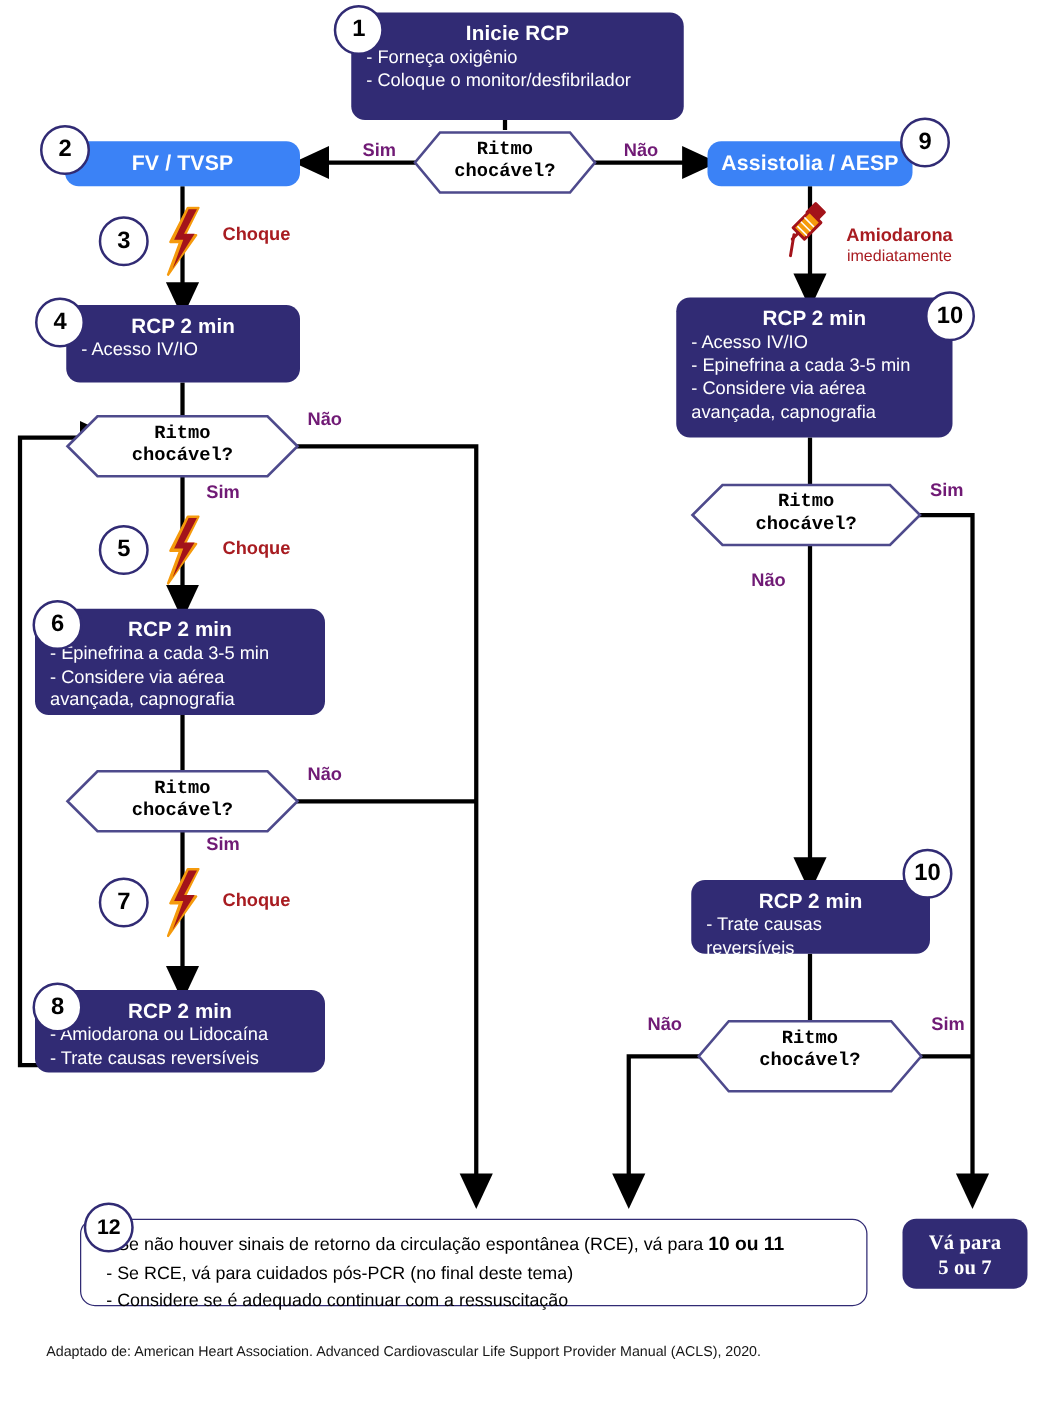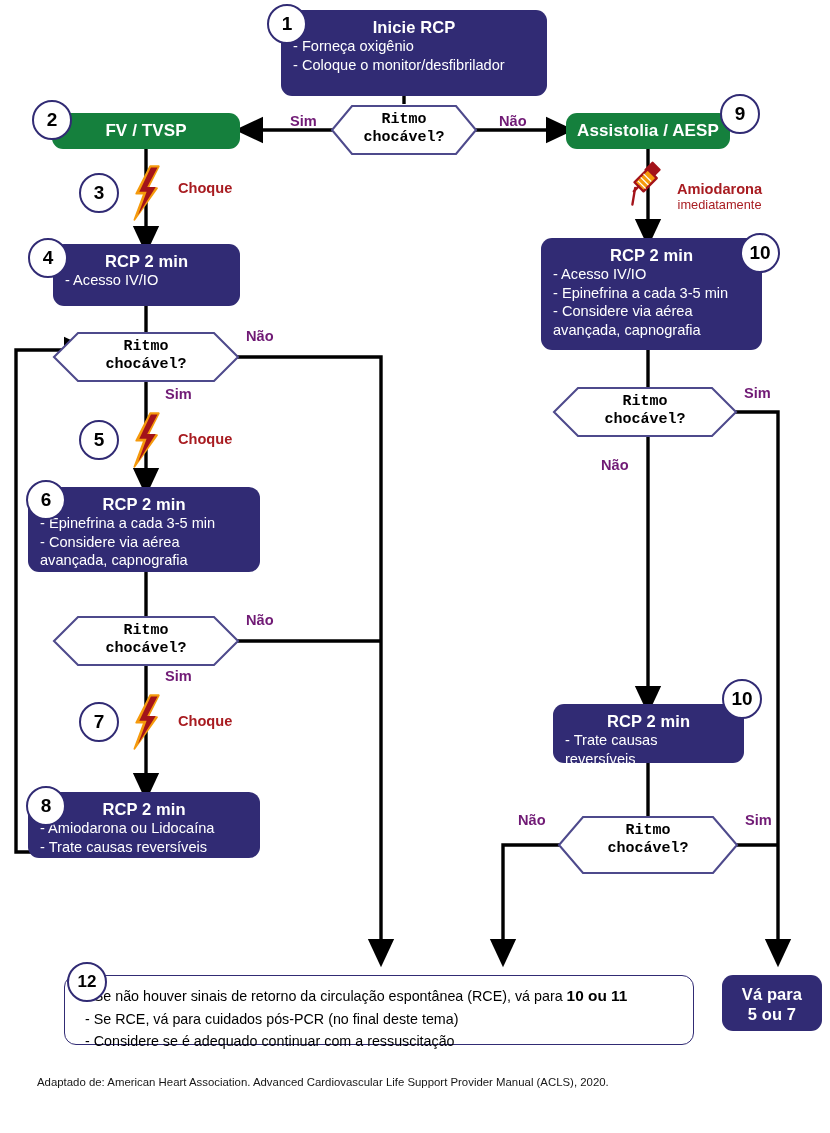--- a/index.html
+++ b/index.html
@@ -22,21 +22,21 @@
   }
 
   
   .box{
     position:absolute;
     box-sizing:border-box;
     border-radius:11px;
     color:#ffffff;
   }
   .box.navy{ background:#312b74; }
-  .box.orange{ background:#15803d; }
+  .box.orange{ background:#3b82f6; }
 
   .box .btitle{
     display:block;
     text-align:center;
     font-weight:bold;
     font-size:16.5px;
     line-height:1.22;
     letter-spacing:.1px;
   }
   .box .bline{
@@ -320,20 +320,20 @@
   <div class="edgelab" style="left:518px;top:812px;">Não</div>
   <div class="edgelab" style="left:745px;top:812px;">Sim</div>
 
   <div class="outlinebox" style="left:64px;top:975px;width:630px;height:70px;padding:8px 0 0 20px;">
     <span class="oline"><span>- Se não houver sinais de retorno da circulação espontânea (RCE), vá para </span><b>10 ou 11</b></span>
     <span class="oline">- Se RCE, vá para cuidados pós-PCR (no final deste tema)</span>
     <span class="oline">- Considere se é adequado continuar com a ressuscitação</span>
   </div>
   <div class="badge small" style="left:67px;top:962px;">12</div>
 
-  <div class="box navy terminal" style="left:722px;top:975px;width:100px;height:56px;padding:9px 4px 0 4px;">
+  <div class="box navy terminal" style="left:722px;top:975px;width:100px;height:56px;padding:9px 4px 0 4px;font-family:Liberation Serif, serif;">
     <span class="btitle">Vá para</span>
     <span class="btitle">5 ou 7</span>
   </div>
 
   <div class="credit" style="left:37px;top:1076px;">Adaptado de: American Heart Association. Advanced Cardiovascular Life Support Provider Manual (ACLS), 2020.</div>
 
 </div>
 
 </body></html>

